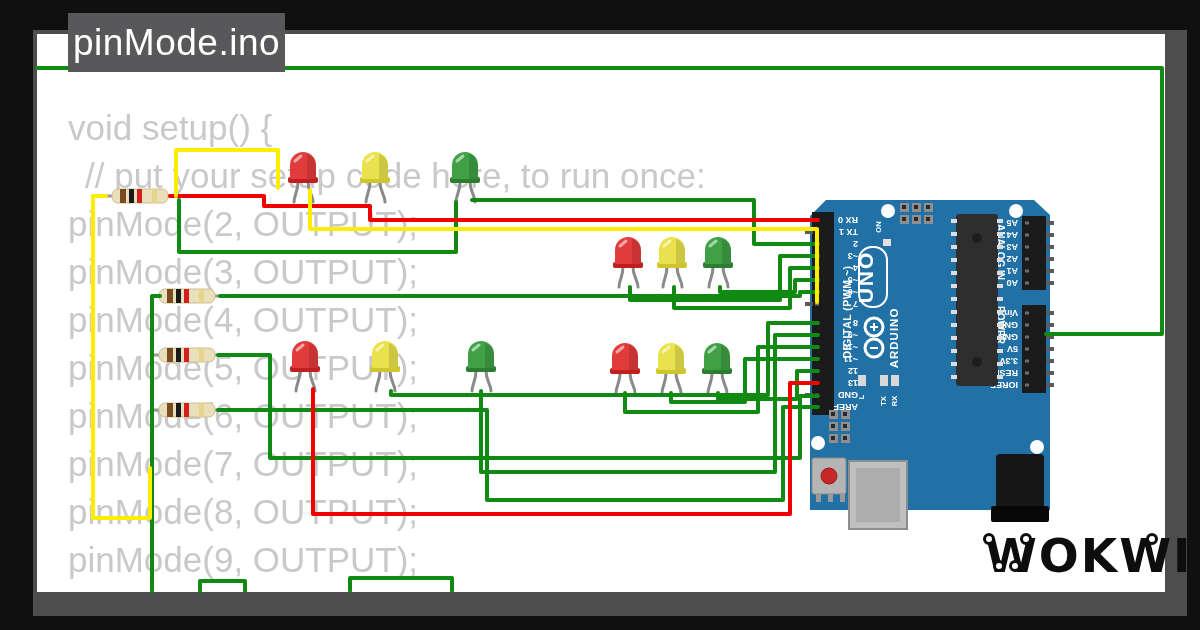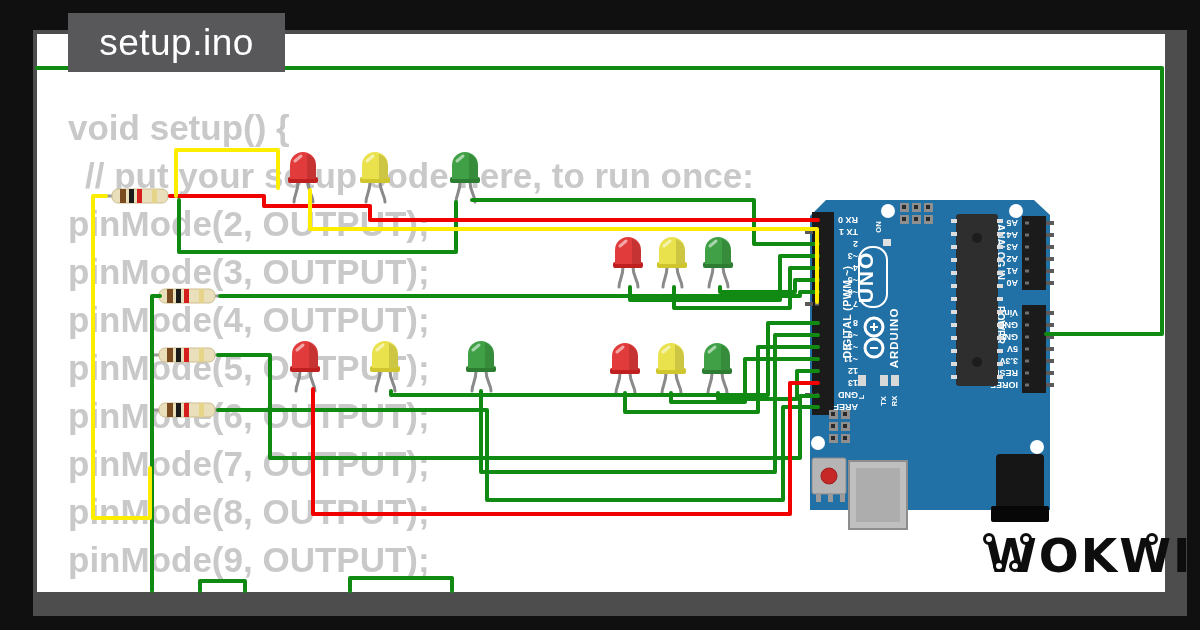--- a/index.html
+++ b/index.html
@@ -2,21 +2,21 @@
 <html><head>
 <meta charset="utf-8">
 <style>
   html,body{margin:0;padding:0;background:#101010;width:1200px;height:630px;overflow:hidden;
     font-family:"Liberation Sans",sans-serif;}
   #stage{position:relative;width:1200px;height:630px;background:#101010;}
   #frame{position:absolute;left:33px;top:30px;width:1154px;height:586px;background:#4d4d4d;}
   #page{position:absolute;left:37px;top:34px;width:1128px;height:558px;background:#ffffff;overflow:hidden;}
   #code{position:absolute;left:31px;top:70px;width:1080px;height:488px;overflow:hidden;
     color:#c9c9c9;font-size:35px;line-height:48px;white-space:pre;}
-  .code-line{height:48px;font-weight:bold;}
+  .code-line{height:48px;}
   .code-line.ind1{padding-left:17px;}
   #titlebox{position:absolute;left:68px;top:13px;width:217px;height:59px;background:#58585a;
     display:flex;align-items:center;justify-content:center;z-index:30;}
   #titlebox span{color:#ffffff;font-size:37px;letter-spacing:0.5px;}
   #circuit{position:absolute;left:0;top:0;z-index:20;}
   svg text{font-family:"Liberation Sans",sans-serif;}
 </style>
 </head>
 <body>
 
@@ -357,15 +357,15 @@
       <g>
         <text x="985" y="572" font-size="47" font-weight="bold" letter-spacing="2" fill="#0d0d0d" style="font-family:&quot;DejaVu Sans&quot;,sans-serif">WOKWI</text>
         <circle cx="989" cy="539" r="4.5" fill="#ffffff" stroke="#0d0d0d" stroke-width="3"></circle>
         <circle cx="999" cy="566" r="4.5" fill="#ffffff" stroke="#0d0d0d" stroke-width="3"></circle>
         <circle cx="1015" cy="566" r="4.5" fill="#ffffff" stroke="#0d0d0d" stroke-width="3"></circle>
         <circle cx="1026" cy="539" r="4.5" fill="#ffffff" stroke="#0d0d0d" stroke-width="3"></circle>
         <circle cx="1152" cy="539" r="4.5" fill="#ffffff" stroke="#0d0d0d" stroke-width="3"></circle>
       </g>
     </svg>
   <div id="titlebox">
-    <span>setup.ino</span>
+    <span>pinMode.ino</span>
   </div>
 </div>
 
 </body></html>

